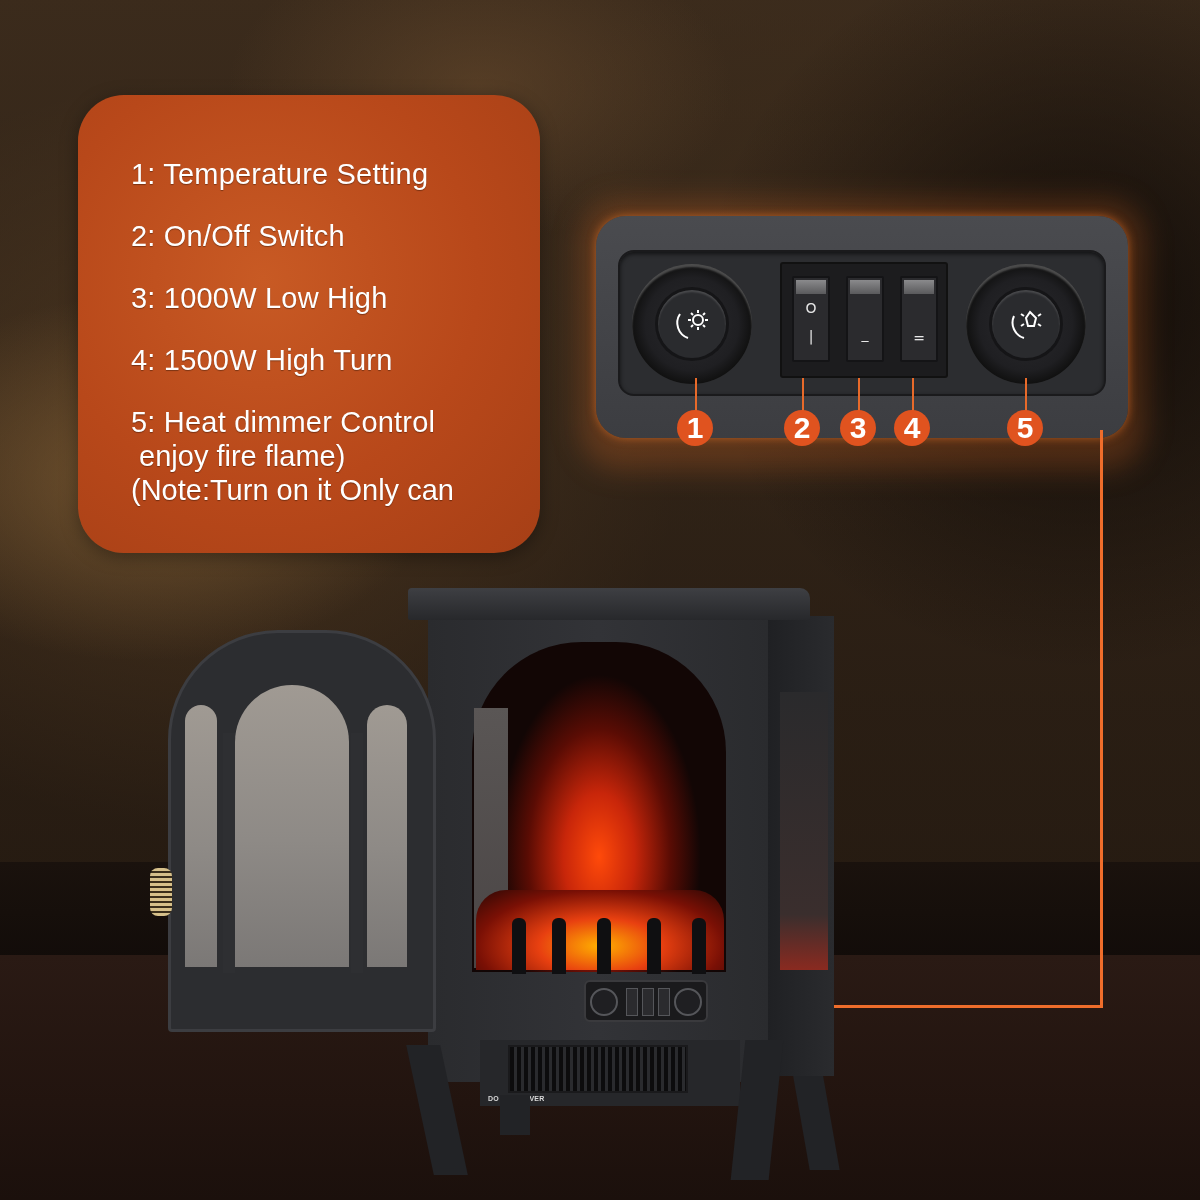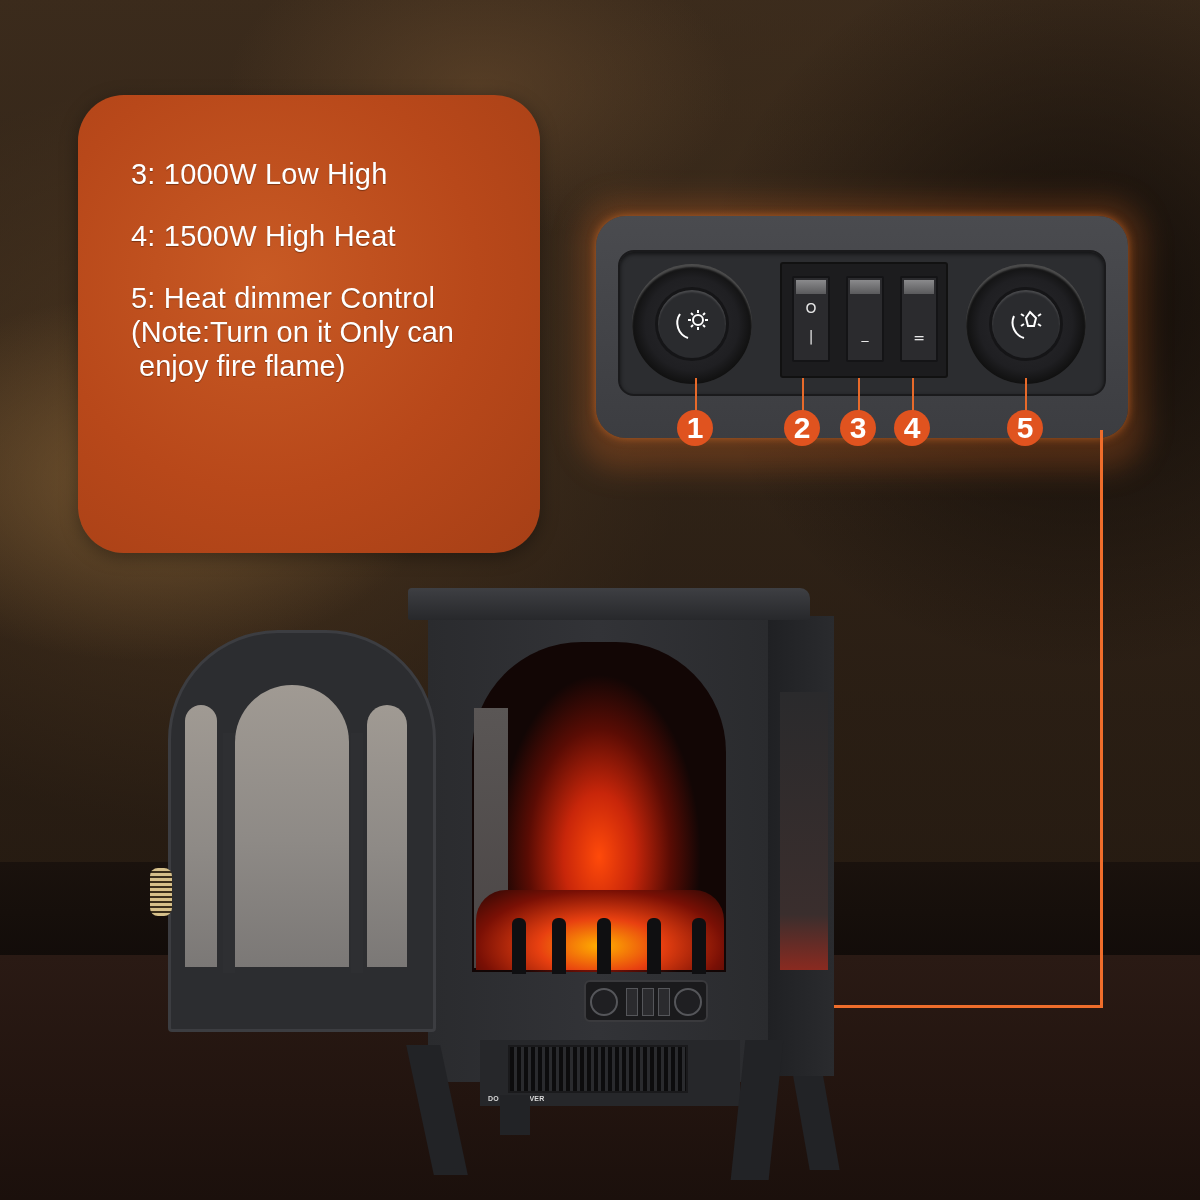--- a/index.html
+++ b/index.html
@@ -128,25 +128,27 @@
 </style>
 </head>
 <body>
 
 <div class="wall"></div>
 <div class="baseboard"></div>
 <div class="floor"></div>
 
 <div class="info-card">
   <div class="info-list">
+    <div class="info-item">1: Temperature Setting</div>
+    <div class="info-item">2: On/Off Switch</div>
     <div class="info-item">3: 1000W Low High</div>
-    <div class="info-item">4: 1500W High Heat</div>
+    <div class="info-item">4: 1500W High Turn</div>
     <div class="info-item">5: Heat dimmer Control</div>
+    <div class="info-note" style="white-space:pre;"> enjoy fire flame)</div>
     <div class="info-note">(Note:Turn on it Only can</div>
-    <div class="info-note" style="white-space:pre;"> enjoy fire flame)</div>
   </div>
 </div>
 
 <div class="panel-glow"></div>
 <div class="panel">
   <div class="panel-inset">
     <div class="knob" style="left:12px;">
       <div class="knob-inner"></div>
       <svg width="68" height="68" viewBox="0 0 68 68">
         <path d="M22 24 A16 16 0 0 0 30 48" stroke="#fff" stroke-width="2" fill="none"></path>

